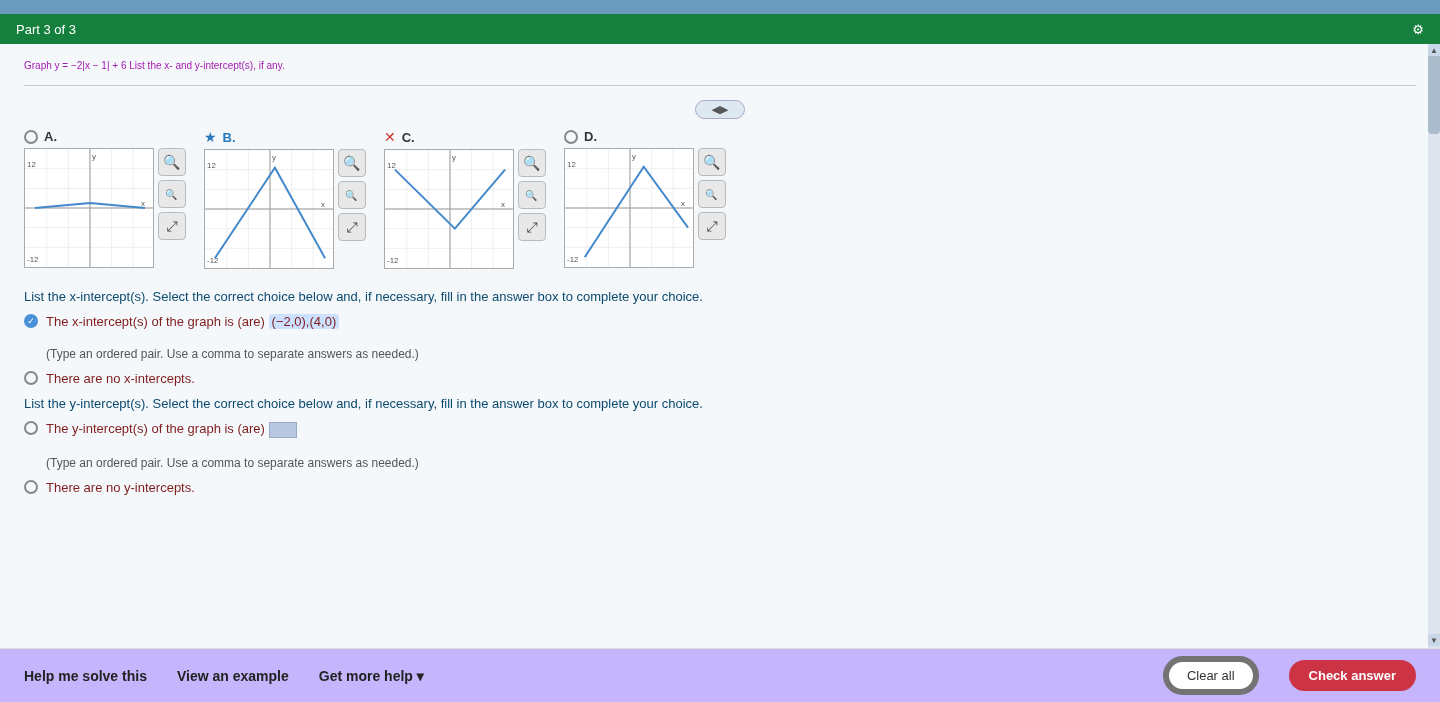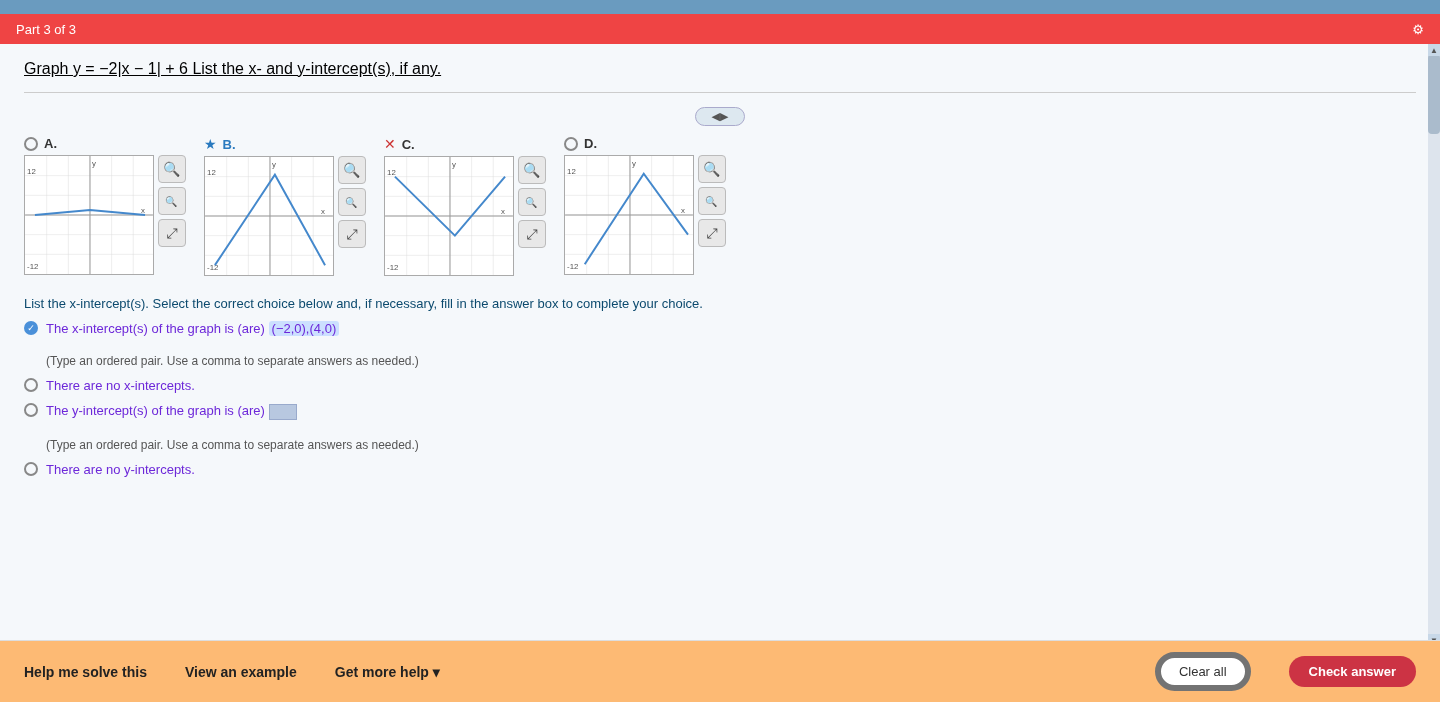--- a/index.html
+++ b/index.html
@@ -9,21 +9,21 @@
       width: 1440px;
       min-height: 702px;
       overflow: hidden;
     }
     .top-bar {
       background: #6a9bbf;
       height: 14px;
       width: 100%;
     }
     .header-bar {
-      background: #ef4444;
+      background: #15803d;
       height: 30px;
       display: flex;
       align-items: center;
       padding: 8px 16px;
     }
     .header-bar span {
       color: white;
       font-size: 13px;
     }
     .settings-icon {
@@ -33,24 +33,23 @@
       cursor: pointer;
     }
     .main-content {
       background: #f5f8fb;
       margin: 0;
       padding: 16px 24px;
       min-height: 658px;
       position: relative;
     }
     .question-text {
-      font-size: 16px;
-      color: #000000;
+      font-size: 10px;
+      color: #a21caf;
       margin-bottom: 14px;
-      text-decoration: underline;
     }
     .divider {
       border: none;
       border-top: 1px solid #ccc;
       margin: 8px 0 14px 0;
     }
     .graphs-row {
       display: flex;
       align-items: flex-start;
       gap: 18px;
@@ -135,21 +134,21 @@
       align-items: flex-start;
       gap: 8px;
       margin-bottom: 10px;
     }
     .answer-choice-inner {
       display: flex;
       flex-direction: column;
     }
     .choice-text {
       font-size: 13px;
-      color: #6d28d9;
+      color: #7f1d1d;
     }
     .choice-subtext {
       font-size: 12px;
       color: #555;
       margin-top: 18px;
     }
     .answer-highlight {
       background: #cce0ff;
       border-radius: 3px;
       padding: 0 3px;
@@ -161,27 +160,27 @@
       height: 16px;
       background: #b8c8e0;
       border: 1px solid #99aacc;
       vertical-align: middle;
     }
     .bottom-bar {
       position: absolute;
       bottom: 0;
       left: 0;
       right: 0;
-      height: 62px;
-      background: #fdba74;
+      height: 54px;
+      background: #c4b5fd;
       border-top: 1px solid #ddd;
       display: flex;
       align-items: center;
       padding: 0 24px;
-      gap: 38px;
+      gap: 30px;
     }
     .bottom-link {
       font-size: 14px;
       font-weight: bold;
       color: #222;
       cursor: pointer;
       text-decoration: none;
     }
     .btn-clear {
       margin-left: auto;
@@ -448,20 +447,21 @@
     </div>
   </div>
 
   <div class="answer-choice">
     <div class="radio-circle"></div>
     <div class="answer-choice-inner">
       <div class="choice-text">There are no x-intercepts.</div>
     </div>
   </div>
 
+  <div class="section-text" style="margin-top:10px;">List the y-intercept(s). Select the correct choice below and, if necessary, fill in the answer box to complete your choice.</div>
 
   <div class="answer-choice">
     <div class="radio-circle"></div>
     <div class="answer-choice-inner">
       <div class="choice-text">
         <span>The y-intercept(s) of the graph is (are)</span>
         <span class="answer-input-box"></span>
       </div>
       <div class="choice-subtext">(Type an ordered pair. Use a comma to separate answers as needed.)</div>
     </div>

